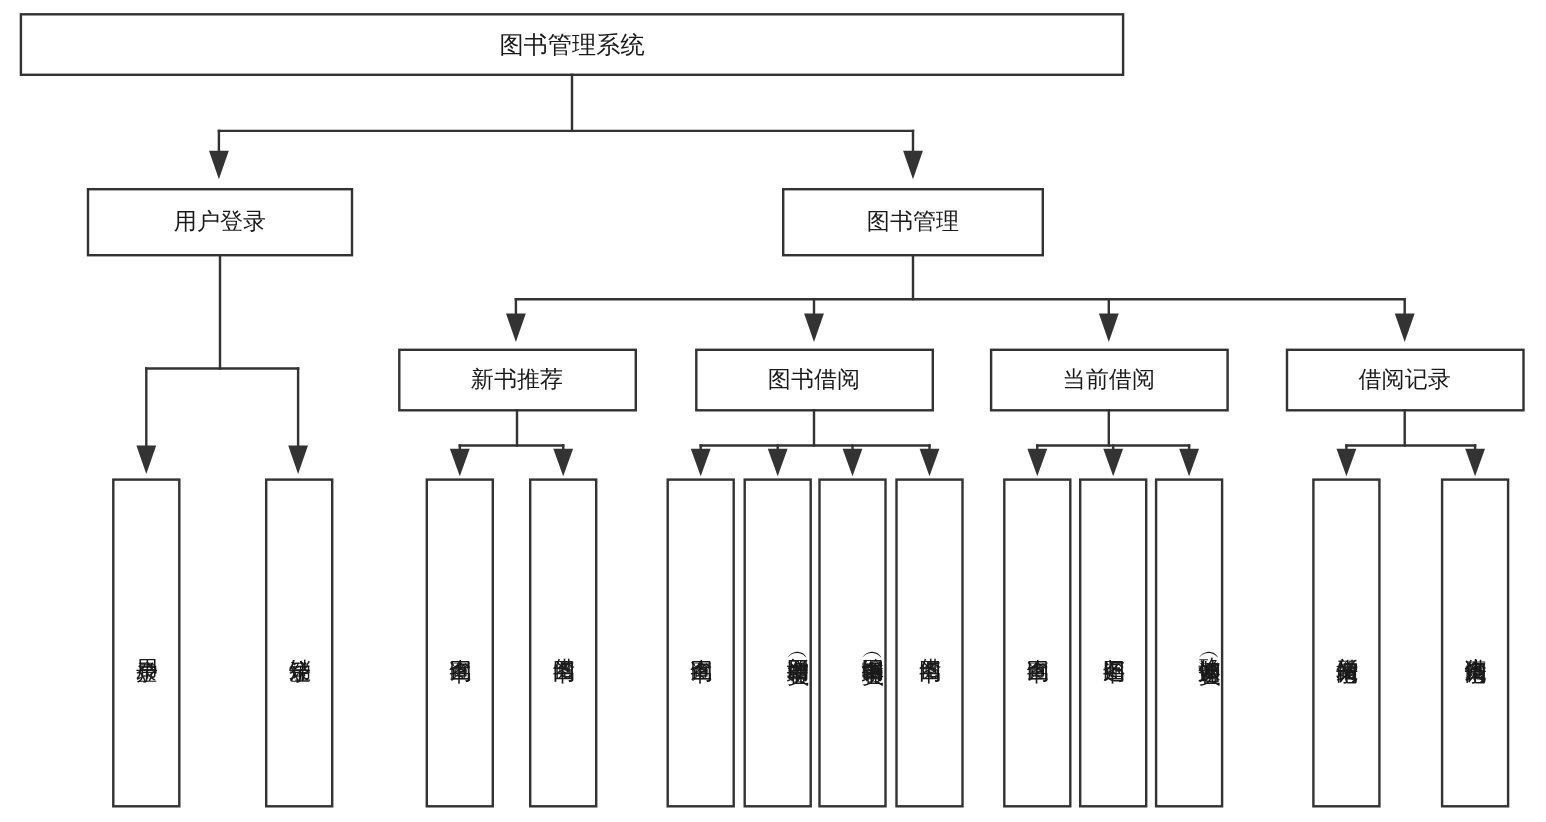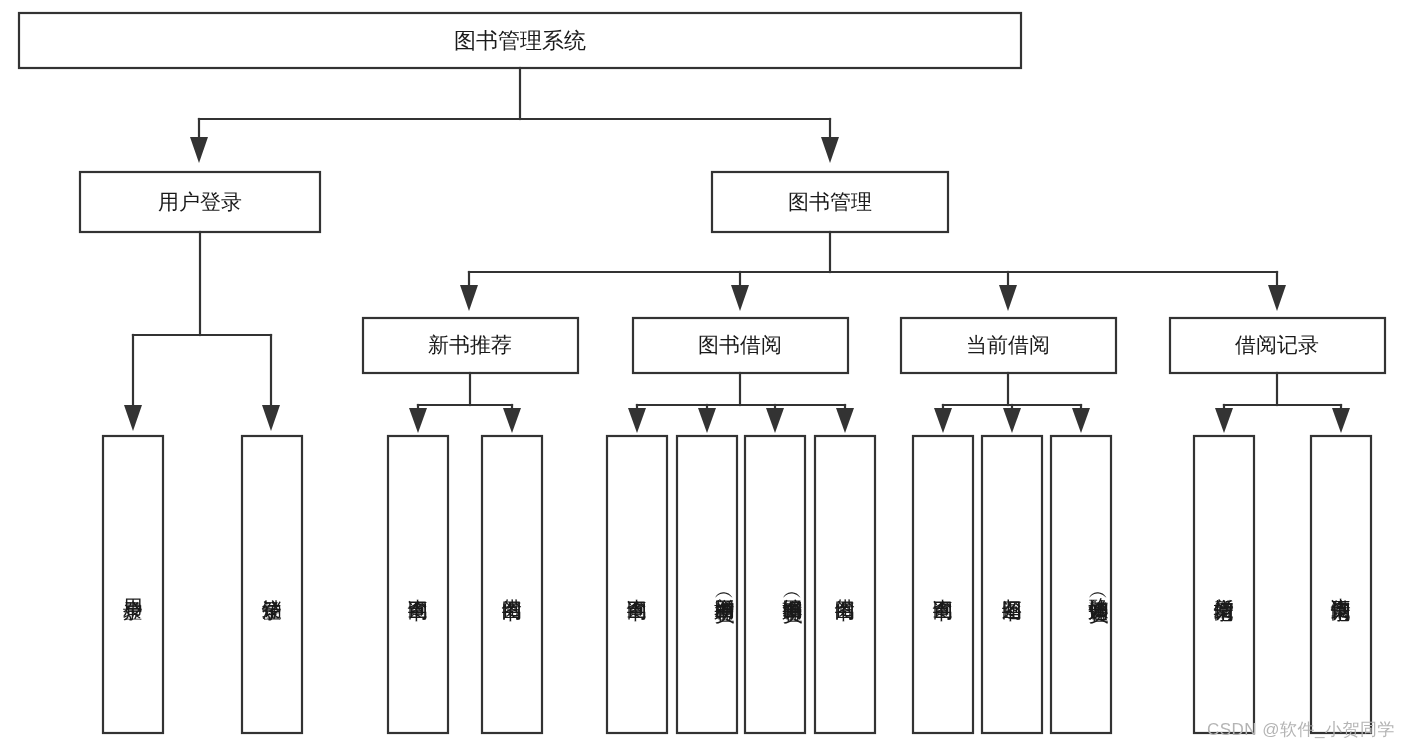--- a/index.html
+++ b/index.html
@@ -200,15 +200,14 @@
   <div class="vlabel" style="left:745px; top:436px; width:60px; height:297px; display:flex; align-items:flex-start; justify-content:center; padding-top:4px; box-sizing:border-box;">编辑图书（管理员）</div>
   <div class="vlabel" style="left:815px; top:436px; width:60px; height:297px; display:flex; align-items:center; justify-content:center;">借阅图书</div>
 
   <div class="vlabel" style="left:913px; top:436px; width:60px; height:297px; display:flex; align-items:center; justify-content:center;">查询图书</div>
   <div class="vlabel" style="left:982px; top:436px; width:60px; height:297px; display:flex; align-items:center; justify-content:center;">归还图书</div>
   <div class="vlabel" style="left:1051px; top:436px; width:60px; height:297px; display:flex; align-items:flex-start; justify-content:center; padding-top:4px; box-sizing:border-box;">确认归还（管理员）</div>
 
   <div class="vlabel" style="left:1194px; top:436px; width:60px; height:297px; display:flex; align-items:center; justify-content:center;">新增借阅记录</div>
   <div class="vlabel" style="left:1311px; top:436px; width:60px; height:297px; display:flex; align-items:center; justify-content:center;">查询借阅记录</div>
 
-  <div class="watermark">CSDN @软件_小贺同学</div>
 
 </div>
 
 </body></html>

